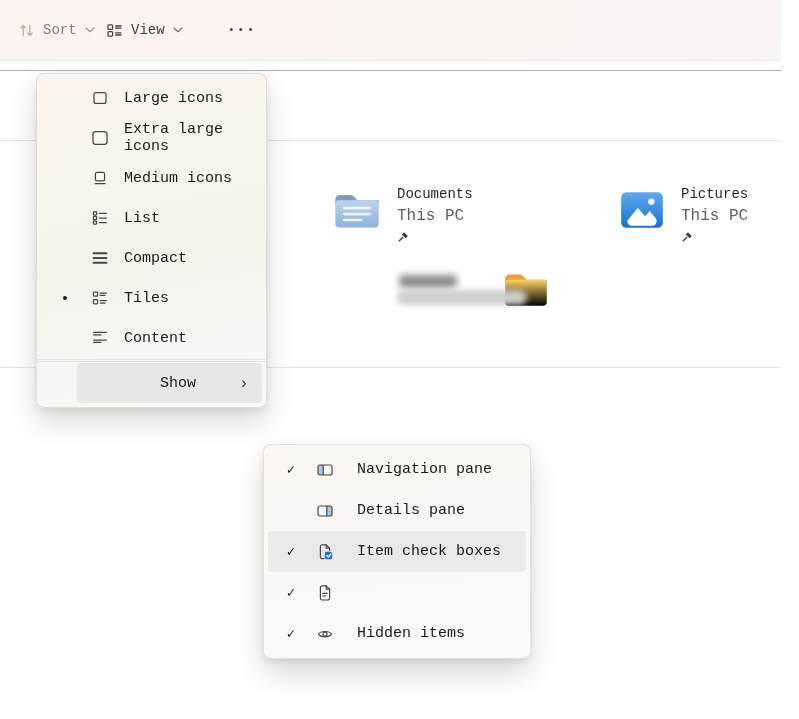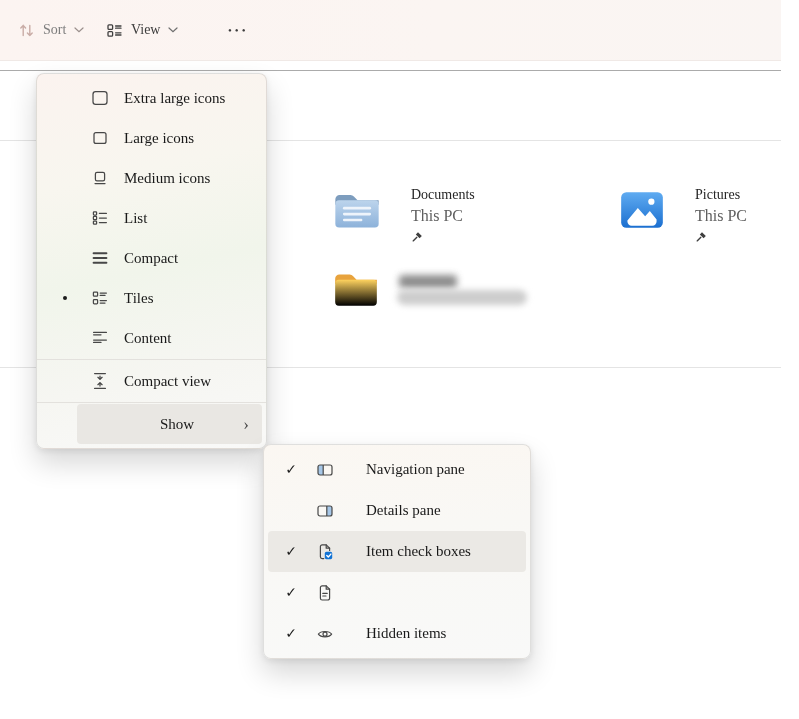--- a/index.html
+++ b/index.html
@@ -1,33 +1,33 @@
 <!DOCTYPE html>
 <html><head>
 <meta charset="utf-8">
 <style>
   html,body{margin:0;padding:0;background:#fff;}
   .screen{position:relative;width:781px;height:719px;background:#ffffff;overflow:hidden;
-          font-family:Liberation Serif, serif;-webkit-font-smoothing:antialiased;}
+          font-family:Liberation Mono, monospace;-webkit-font-smoothing:antialiased;}
 
   
   .toolbar{position:absolute;left:0;top:0;width:799px;height:60px;
            background:linear-gradient(90deg,#fcf4f1,#fbf5f2 55%,#faf5f3);
            border-bottom:1px solid #f0e9e6;}
   .tbtn{position:absolute;top:0;height:60px;display:flex;align-items:center;gap:8px;
         font-size:14px;cursor:default;}
   .sort-btn{left:18px;color:#7d7d7d;}
   .view-btn{left:106px;color:#3c3c3c;}
   .more-btn{left:228px;color:#3c3c3c;font-size:11px;letter-spacing:3px;}
 
   
   .hline{position:absolute;left:0;right:0;height:1px;}
 
   
-  .tile{position:absolute;display:flex;gap:28px;}
+  .tile{position:absolute;display:flex;gap:14px;justify-content:flex-end;}
   .tile-name{font-size:14px;color:#262626;line-height:17px;}
   .tile-loc{font-size:16px;color:#5f5f5f;margin-top:4px;}
   .pin{margin-top:6px;}
   .blur-strip{position:absolute;}
   .blur-dark{left:68px;top:9px;width:58px;height:13px;background:#6f6f6f;border-radius:4px;
              filter:blur(3.5px);opacity:.8;}
   .blur-light{left:66px;top:24px;width:130px;height:15px;background:#cdcdcd;border-radius:8px;
               filter:blur(3px);}
 
   
@@ -45,21 +45,21 @@
   .menu-row.selected{background:#e9e7e3;margin-left:40px;}
   .dot{position:absolute;left:22px;top:18px;width:4px;height:4px;border-radius:50%;background:#1c1c1c;}
   .menu-sep{height:1px;background:#e3e1dd;margin:1px 0;}
   .submenu-arrow{margin-left:auto;margin-right:13px;font-size:17px;color:#4a4a4a;line-height:1;}
 
   .sub-row{height:41px;margin:0 4px;border-radius:4px;display:flex;align-items:center;
            font-size:15px;color:#191919;}
   .sub-row.highlighted{background:#ebe9e5;}
   .scheck{width:14px;margin-left:16px;flex:none;text-align:center;font-size:14px;color:#1c1c1c;}
   .sicon{width:18px;height:18px;margin-left:18px;flex:none;}
-  .slabel{margin-left:32px;}
+  .slabel{margin-left:23px;}
 </style>
 </head>
 <body>
 
 <div class="screen">
 
   <div class="toolbar">
     <div class="tbtn sort-btn">
       <svg width="17" height="17" viewBox="0 0 17 17" fill="none" stroke="#c9aca6" stroke-width="1.4" stroke-linecap="round" stroke-linejoin="round">
         <path d="M5.2 13.5 V3.5 M5.2 3.5 L2.8 6 M5.2 3.5 L7.6 6"></path>
@@ -155,30 +155,30 @@
       <rect x="4" y="13" width="40" height="25" rx="3.5" fill="url(#gyel)"></rect>
     </svg>
     <div class="blur-strip blur-dark"></div>
     <div class="blur-strip blur-light"></div>
   </div>
 
   <div class="menu view-menu">
 
     <div class="menu-row">
       <svg class="ricon" viewBox="0 0 18 18" fill="none" stroke="#474747" stroke-width="1.25" stroke-linecap="round" stroke-linejoin="round">
+        <rect x="3" y="3.6" width="12" height="10.8" rx="2"></rect>
+      </svg>
+      <span>Large icons</span>
+    </div>
+
+    <div class="menu-row">
+      <svg class="ricon" viewBox="0 0 18 18" fill="none" stroke="#474747" stroke-width="1.25" stroke-linecap="round" stroke-linejoin="round">
         <rect x="2" y="2.6" width="14" height="12.8" rx="2.6"></rect>
       </svg>
       <span>Extra large icons</span>
-    </div>
-
-    <div class="menu-row">
-      <svg class="ricon" viewBox="0 0 18 18" fill="none" stroke="#474747" stroke-width="1.25" stroke-linecap="round" stroke-linejoin="round">
-        <rect x="3" y="3.6" width="12" height="10.8" rx="2"></rect>
-      </svg>
-      <span>Large icons</span>
     </div>
 
     <div class="menu-row">
       <svg class="ricon" viewBox="0 0 18 18" fill="none" stroke="#474747" stroke-width="1.25" stroke-linecap="round" stroke-linejoin="round">
         <rect x="4.4" y="3.4" width="9.2" height="8.4" rx="1.6"></rect>
         <path d="M4 14.6 h10"></path>
       </svg>
       <span>Medium icons</span>
     </div>
 
@@ -215,28 +215,20 @@
 
     <div class="menu-row">
       <svg class="ricon" viewBox="0 0 18 18" fill="none" stroke="#474747" stroke-width="1.25" stroke-linecap="round">
         <path d="M2.6 3.4 h12.8 M2.6 5.8 h7.4 M2.6 11 h12.8 M2.6 13.4 h7.4"></path>
       </svg>
       <span>Content</span>
     </div>
 
     <div class="menu-sep"></div>
 
-    <div class="menu-row">
-      <svg class="ricon" viewBox="0 0 18 18" fill="none" stroke="#474747" stroke-width="1.25" stroke-linecap="round" stroke-linejoin="round">
-        <path d="M3.6 1.6 h10.8 M3.6 16.4 h10.8"></path>
-        <path d="M9 4 v3.4 M9 7.4 L6.9 5.3 M9 7.4 L11.1 5.3"></path>
-        <path d="M9 14 v-3.4 M9 10.6 L6.9 12.7 M9 10.6 L11.1 12.7"></path>
-      </svg>
-      <span>Compact view</span>
-    </div>
 
     <div class="menu-sep"></div>
 
     <div class="menu-row selected">
       <span class="ricon"></span>
       <span>Show</span>
       <span class="submenu-arrow">›</span>
     </div>
   </div>
 

